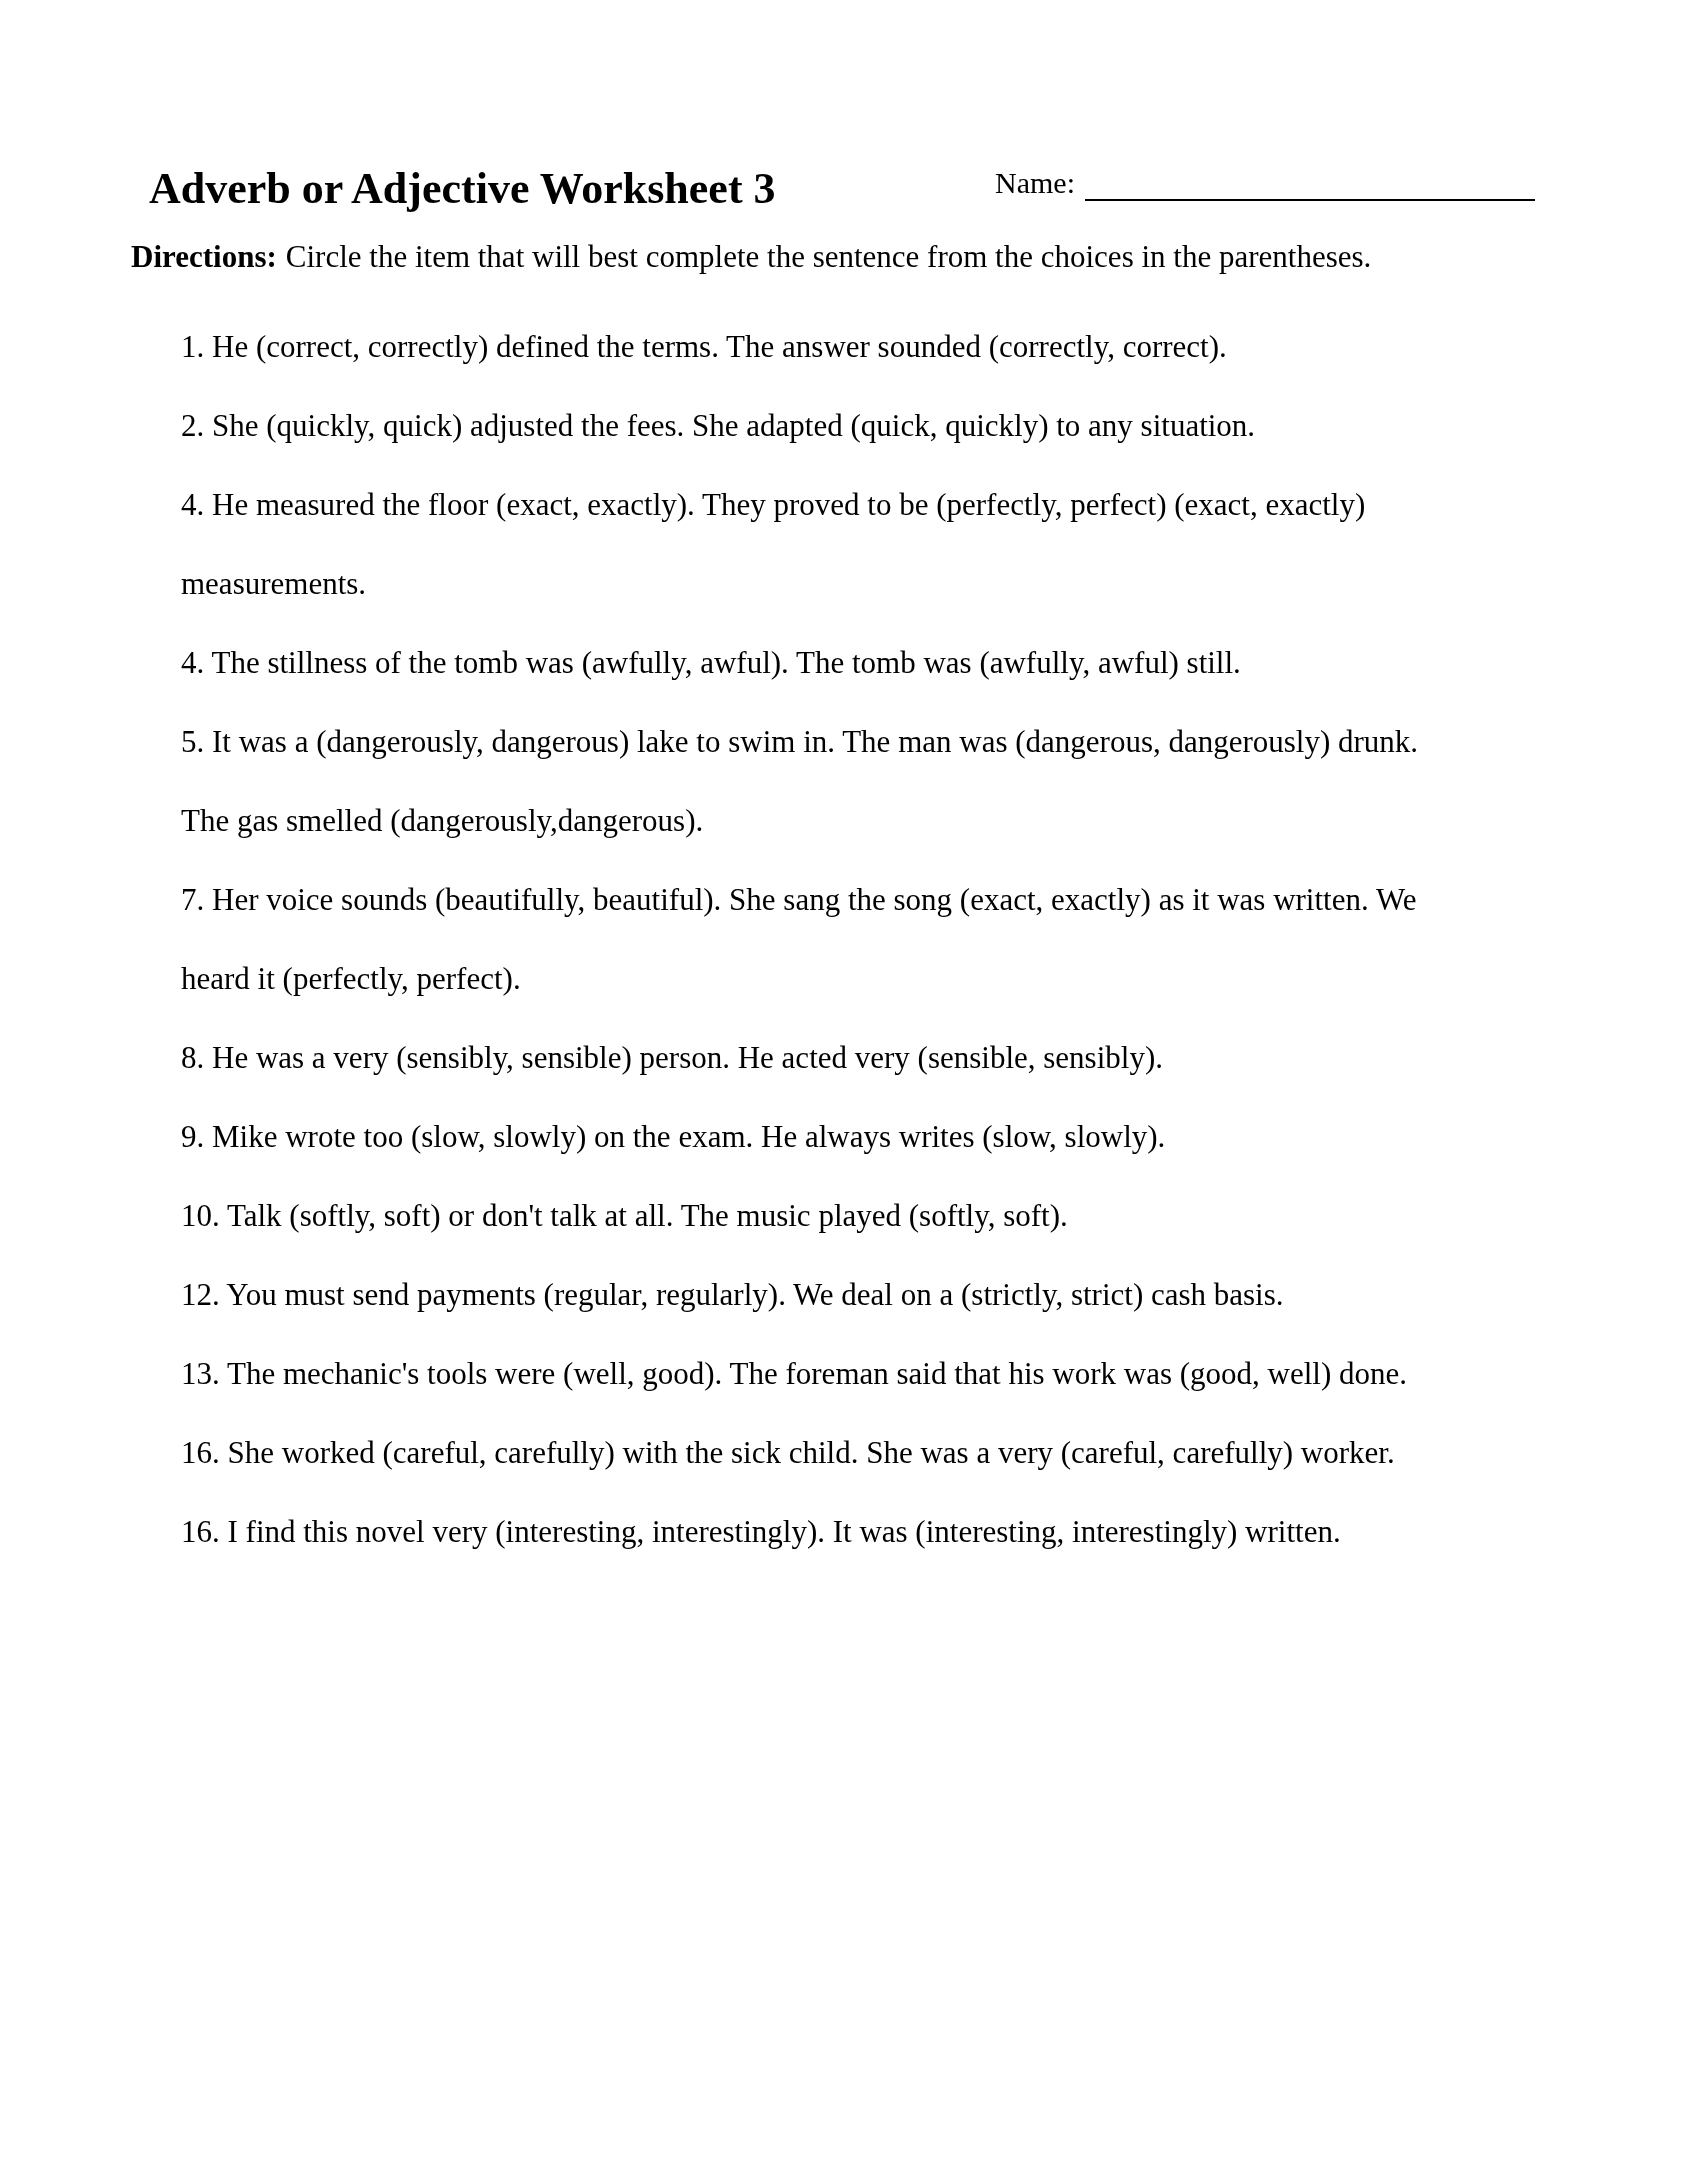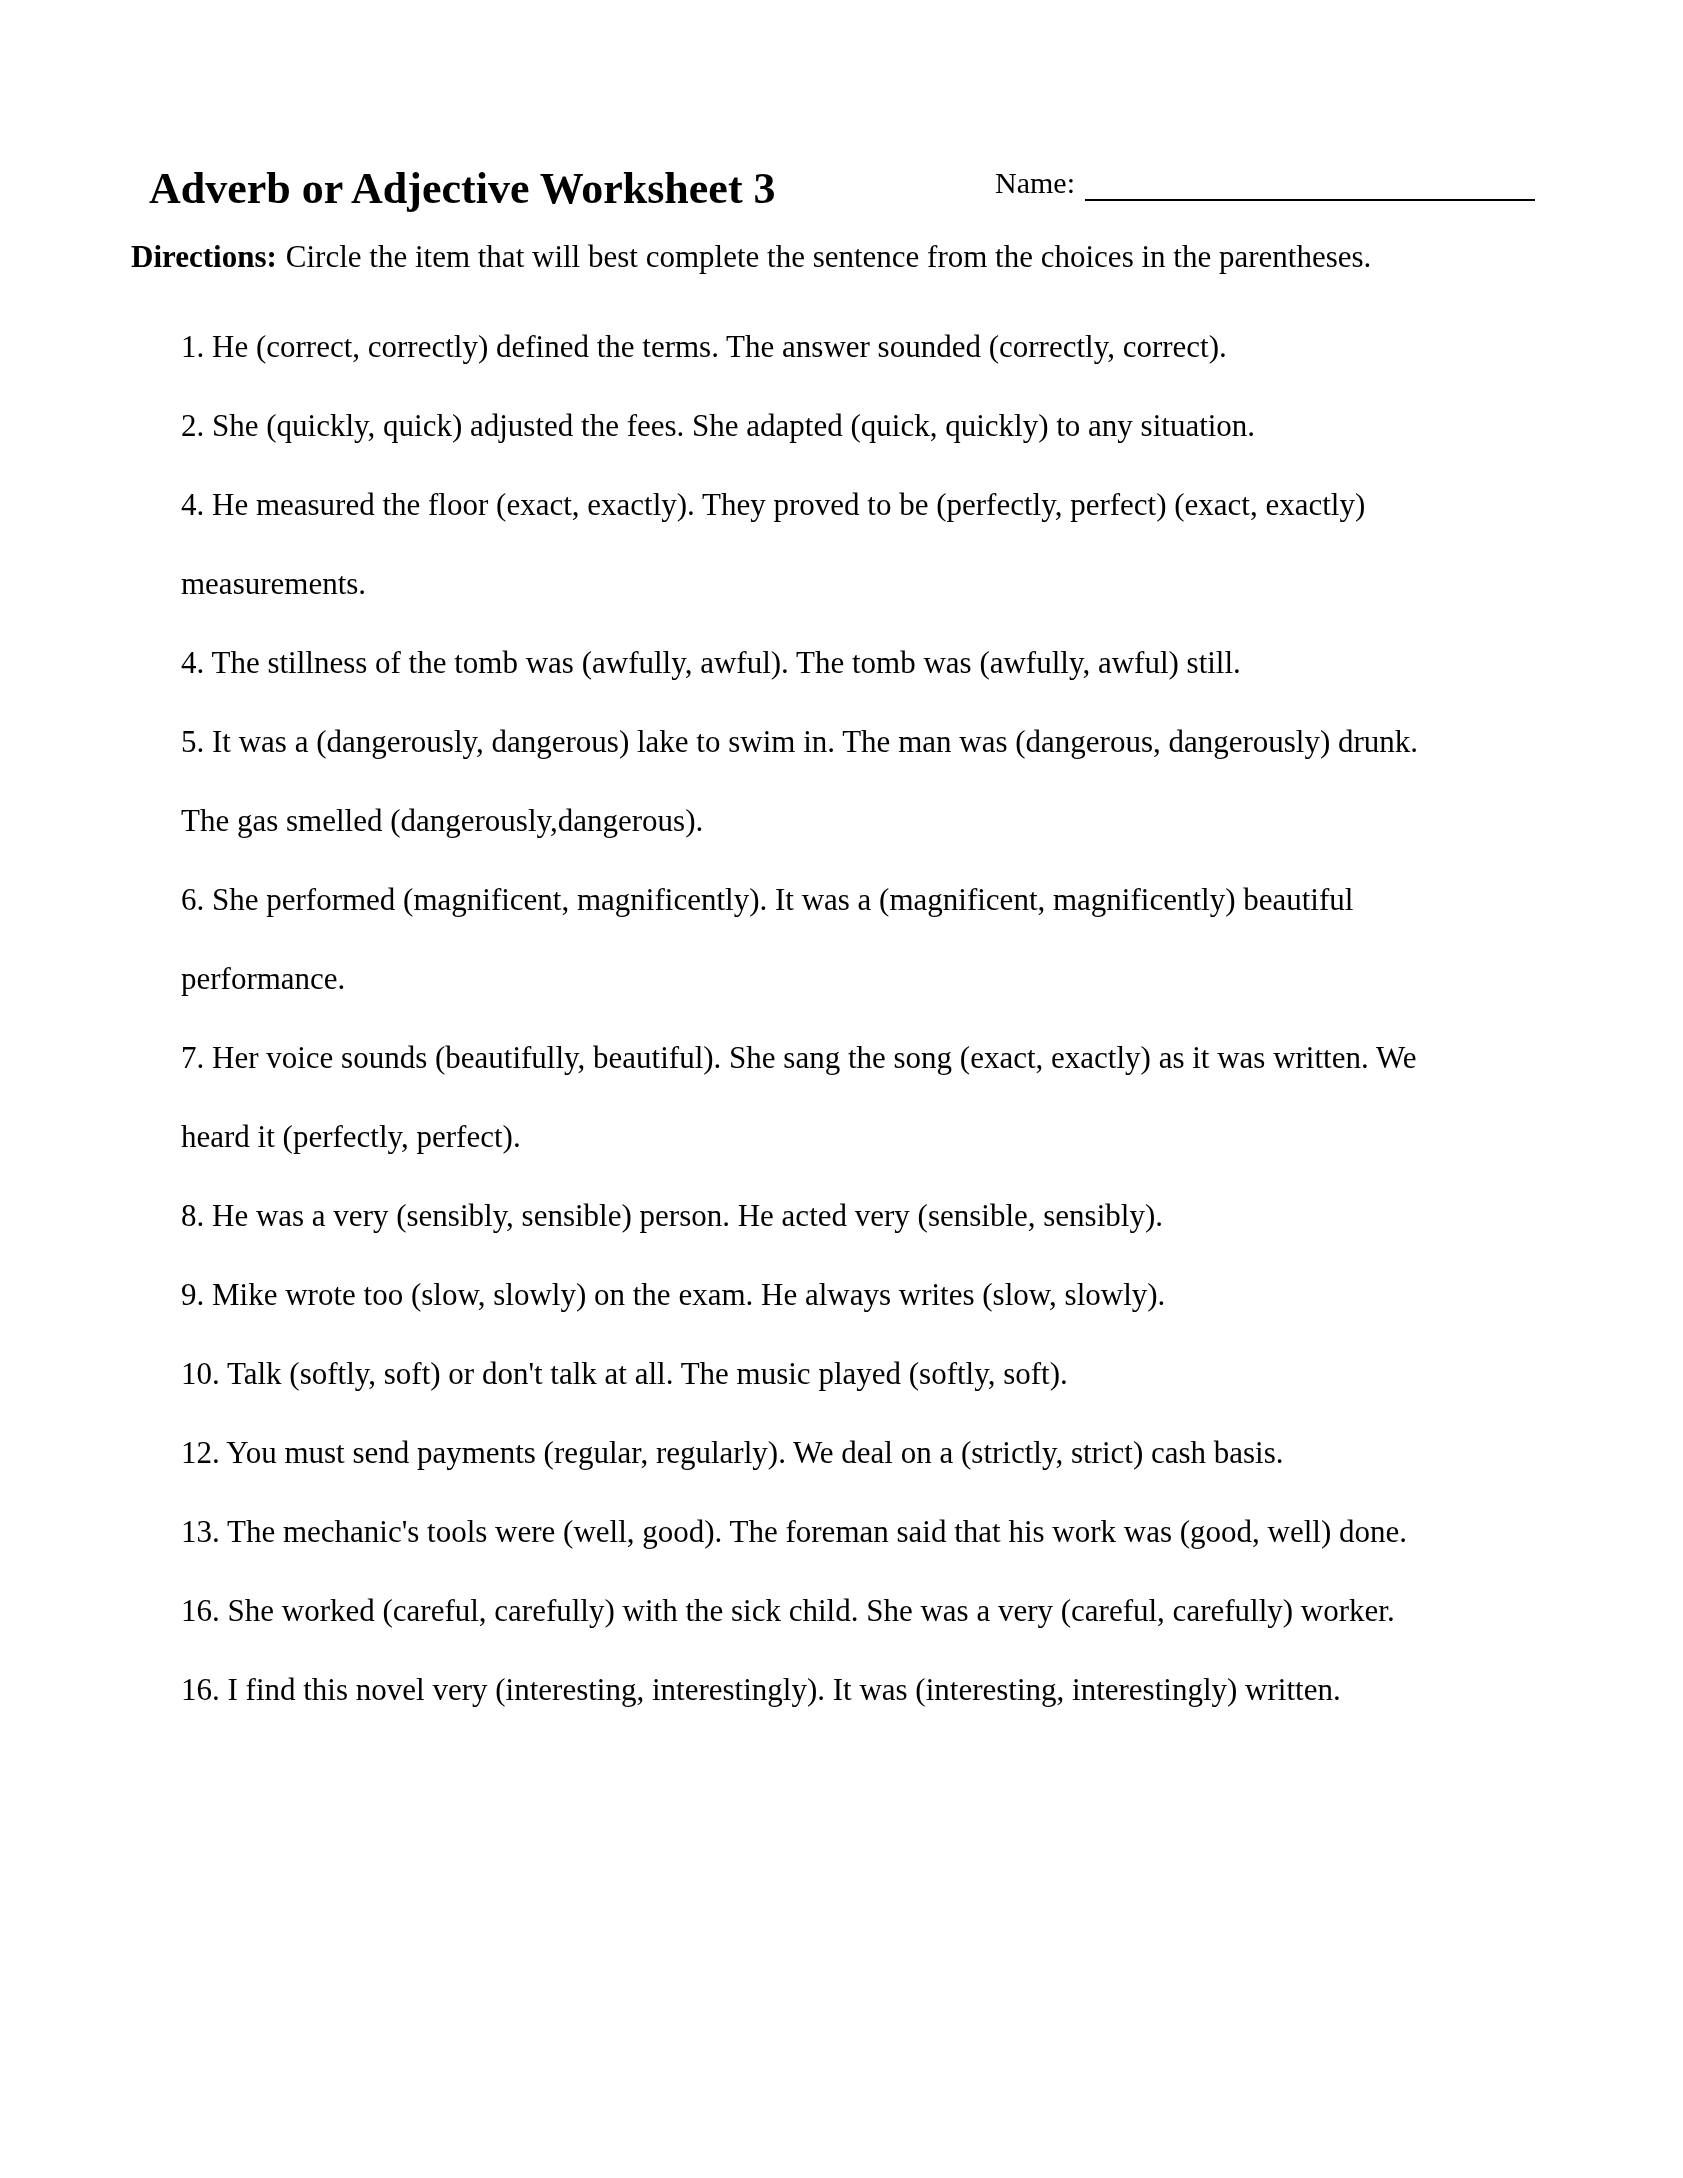--- a/index.html
+++ b/index.html
@@ -103,24 +103,20 @@
         <div class="line">measurements.</div>
       </div>
       <div class="item">
         <div class="line">4. The stillness of the tomb was (awfully, awful). The tomb was (awfully, awful) still.</div>
       </div>
       <div class="item">
         <div class="line">5. It was a (dangerously, dangerous) lake to swim in. The man was (dangerous, dangerously) drunk.</div>
         <div class="line">The gas smelled (dangerously,dangerous).</div>
       </div>
       <div class="item">
-        <div class="line">6. She performed (magnificent, magnificently). It was a (magnificent, magnificently) beautiful</div>
-        <div class="line">performance.</div>
-      </div>
-      <div class="item">
         <div class="line">7. Her voice sounds (beautifully, beautiful). She sang the song (exact, exactly) as it was written. We</div>
         <div class="line">heard it (perfectly, perfect).</div>
       </div>
       <div class="item">
         <div class="line">8. He was a very (sensibly, sensible) person. He acted very (sensible, sensibly).</div>
       </div>
       <div class="item">
         <div class="line">9. Mike wrote too (slow, slowly) on the exam. He always writes (slow, slowly).</div>
       </div>
       <div class="item">

